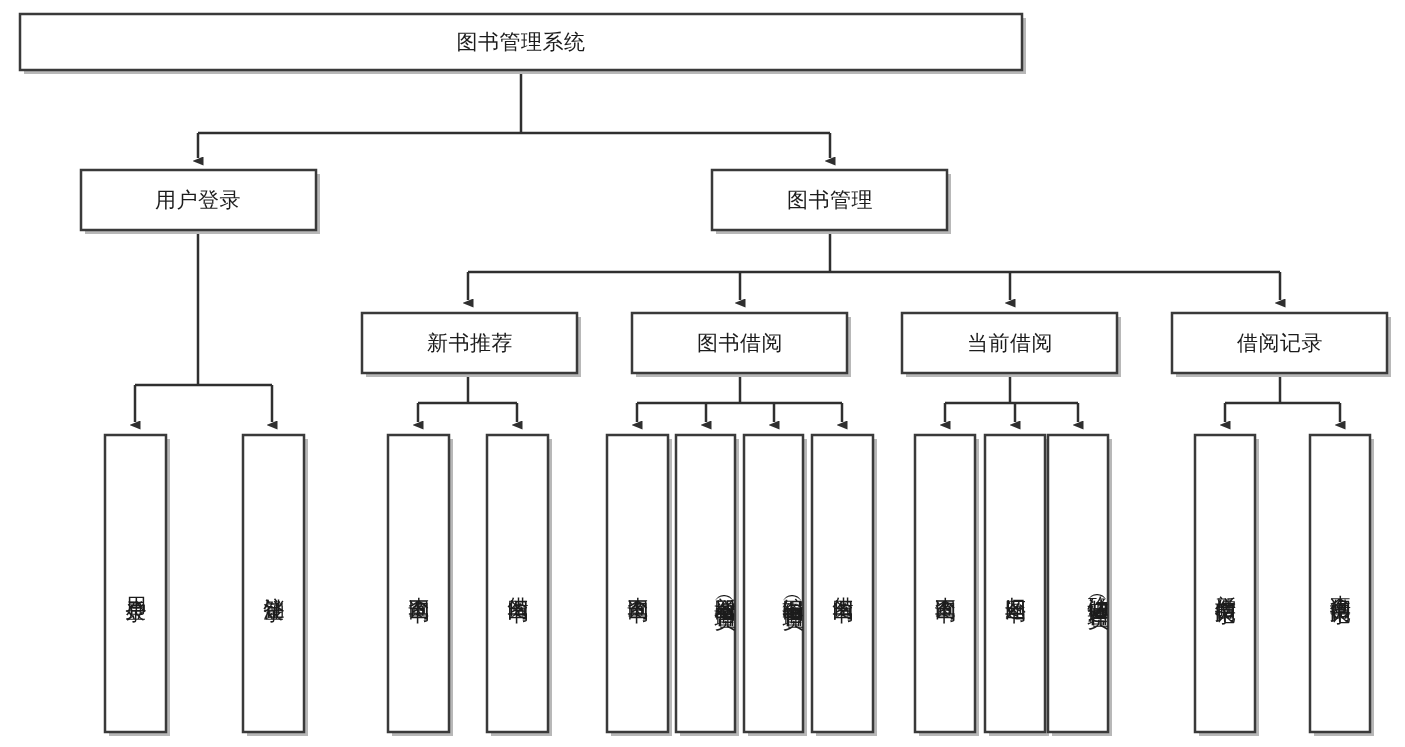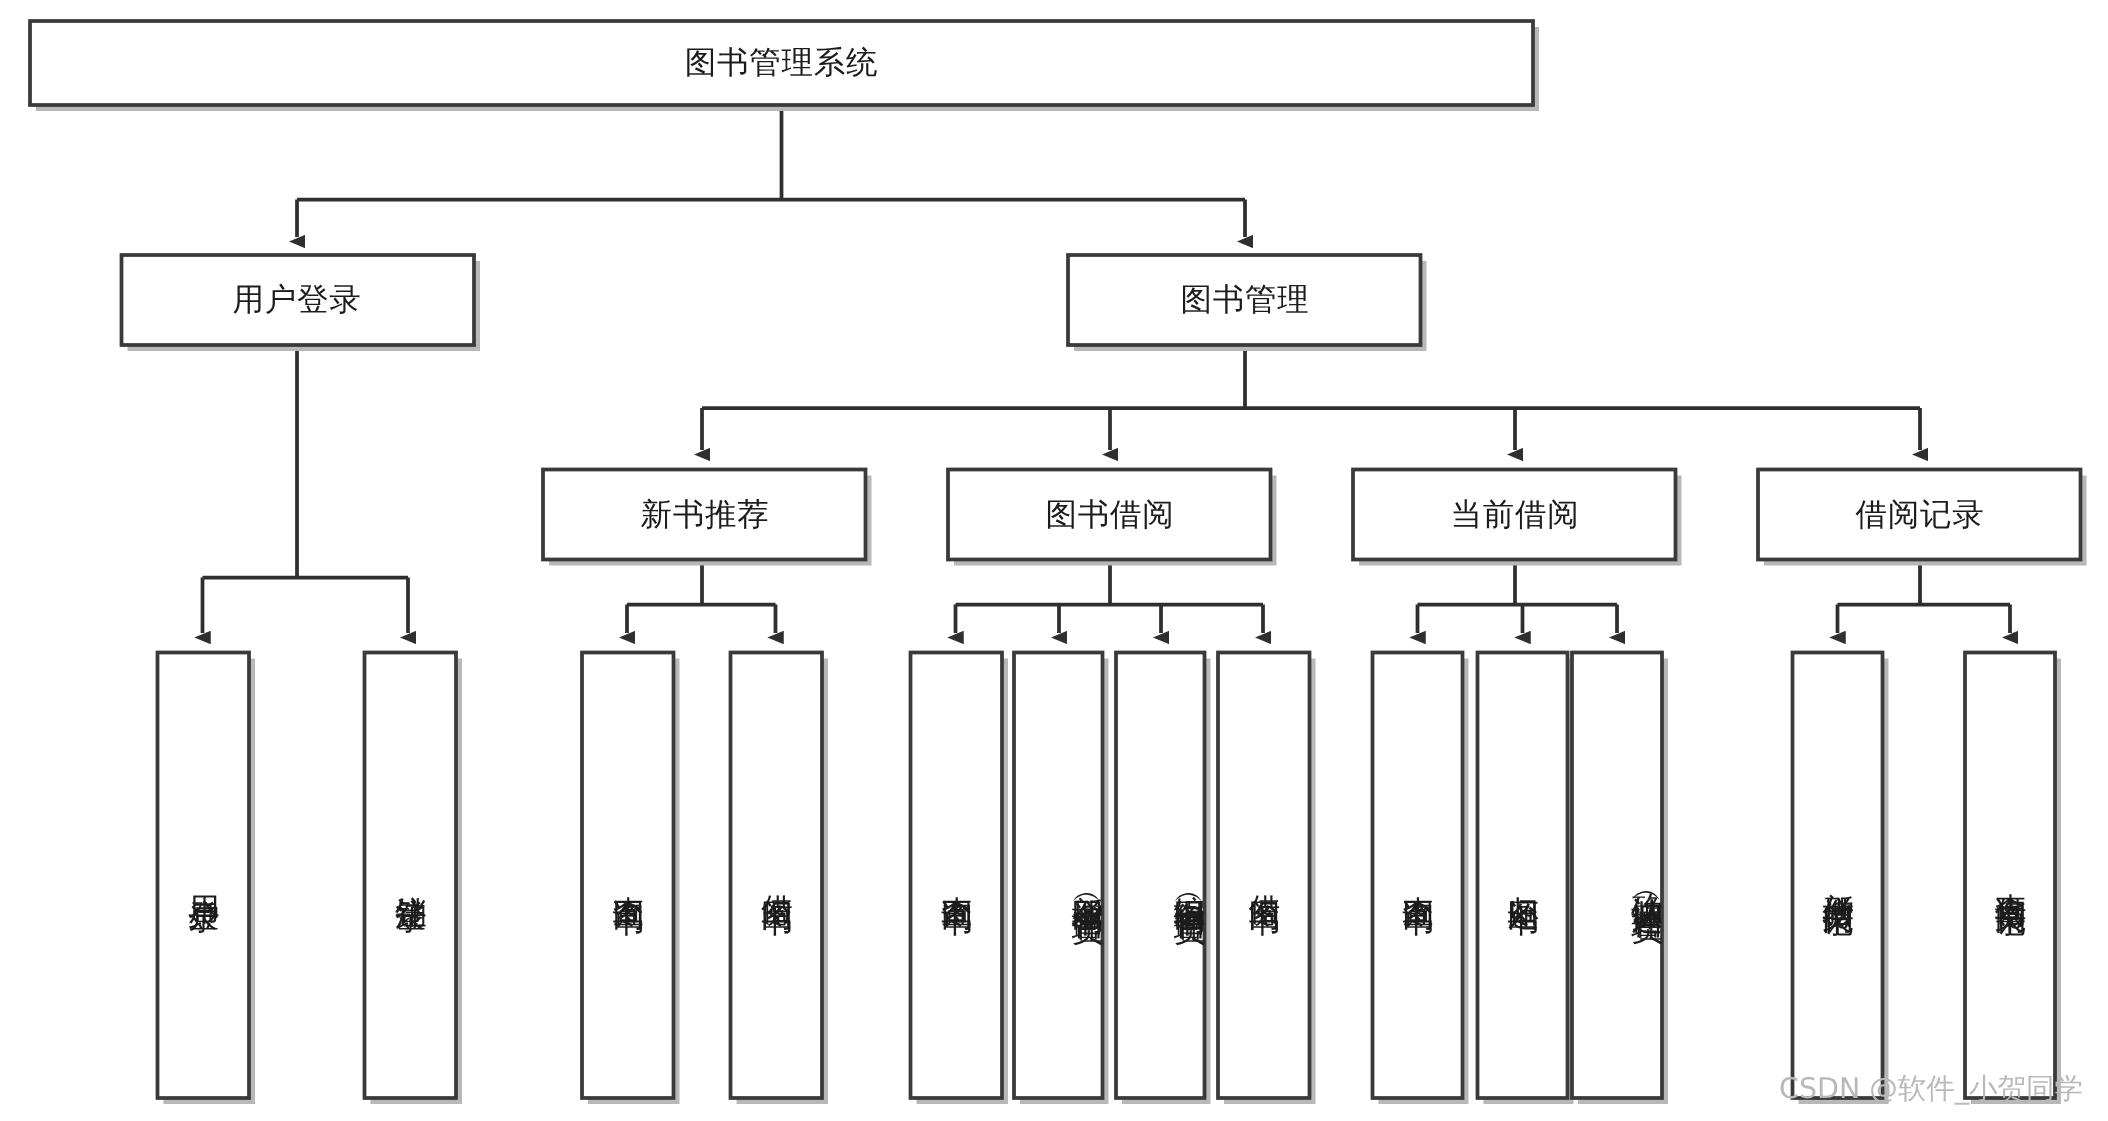--- a/index.html
+++ b/index.html
@@ -255,15 +255,14 @@
   <div class="leaf-label" style="left:744px; top:435px; width:59px; height:297px; align-items:flex-start; padding-top:10px; box-sizing:border-box;">编辑图书（管理员）</div>
   <div class="leaf-label" style="left:812px; top:435px; width:61px; height:297px;">借阅图书</div>
 
   <div class="leaf-label" style="left:915px; top:435px; width:60px; height:297px;">查询图书</div>
   <div class="leaf-label" style="left:985px; top:435px; width:60px; height:297px;">归还图书</div>
   <div class="leaf-label" style="left:1048px; top:435px; width:60px; height:297px; align-items:flex-start; padding-top:8px; box-sizing:border-box;">确认归还（管理员）</div>
 
   <div class="leaf-label" style="left:1195px; top:435px; width:60px; height:297px;">新增借阅记录</div>
   <div class="leaf-label" style="left:1310px; top:435px; width:60px; height:297px;">查询借阅记录</div>
 
-  <div class="watermark">CSDN @软件_小贺同学</div>
 
 </div>
 
 </body></html>

